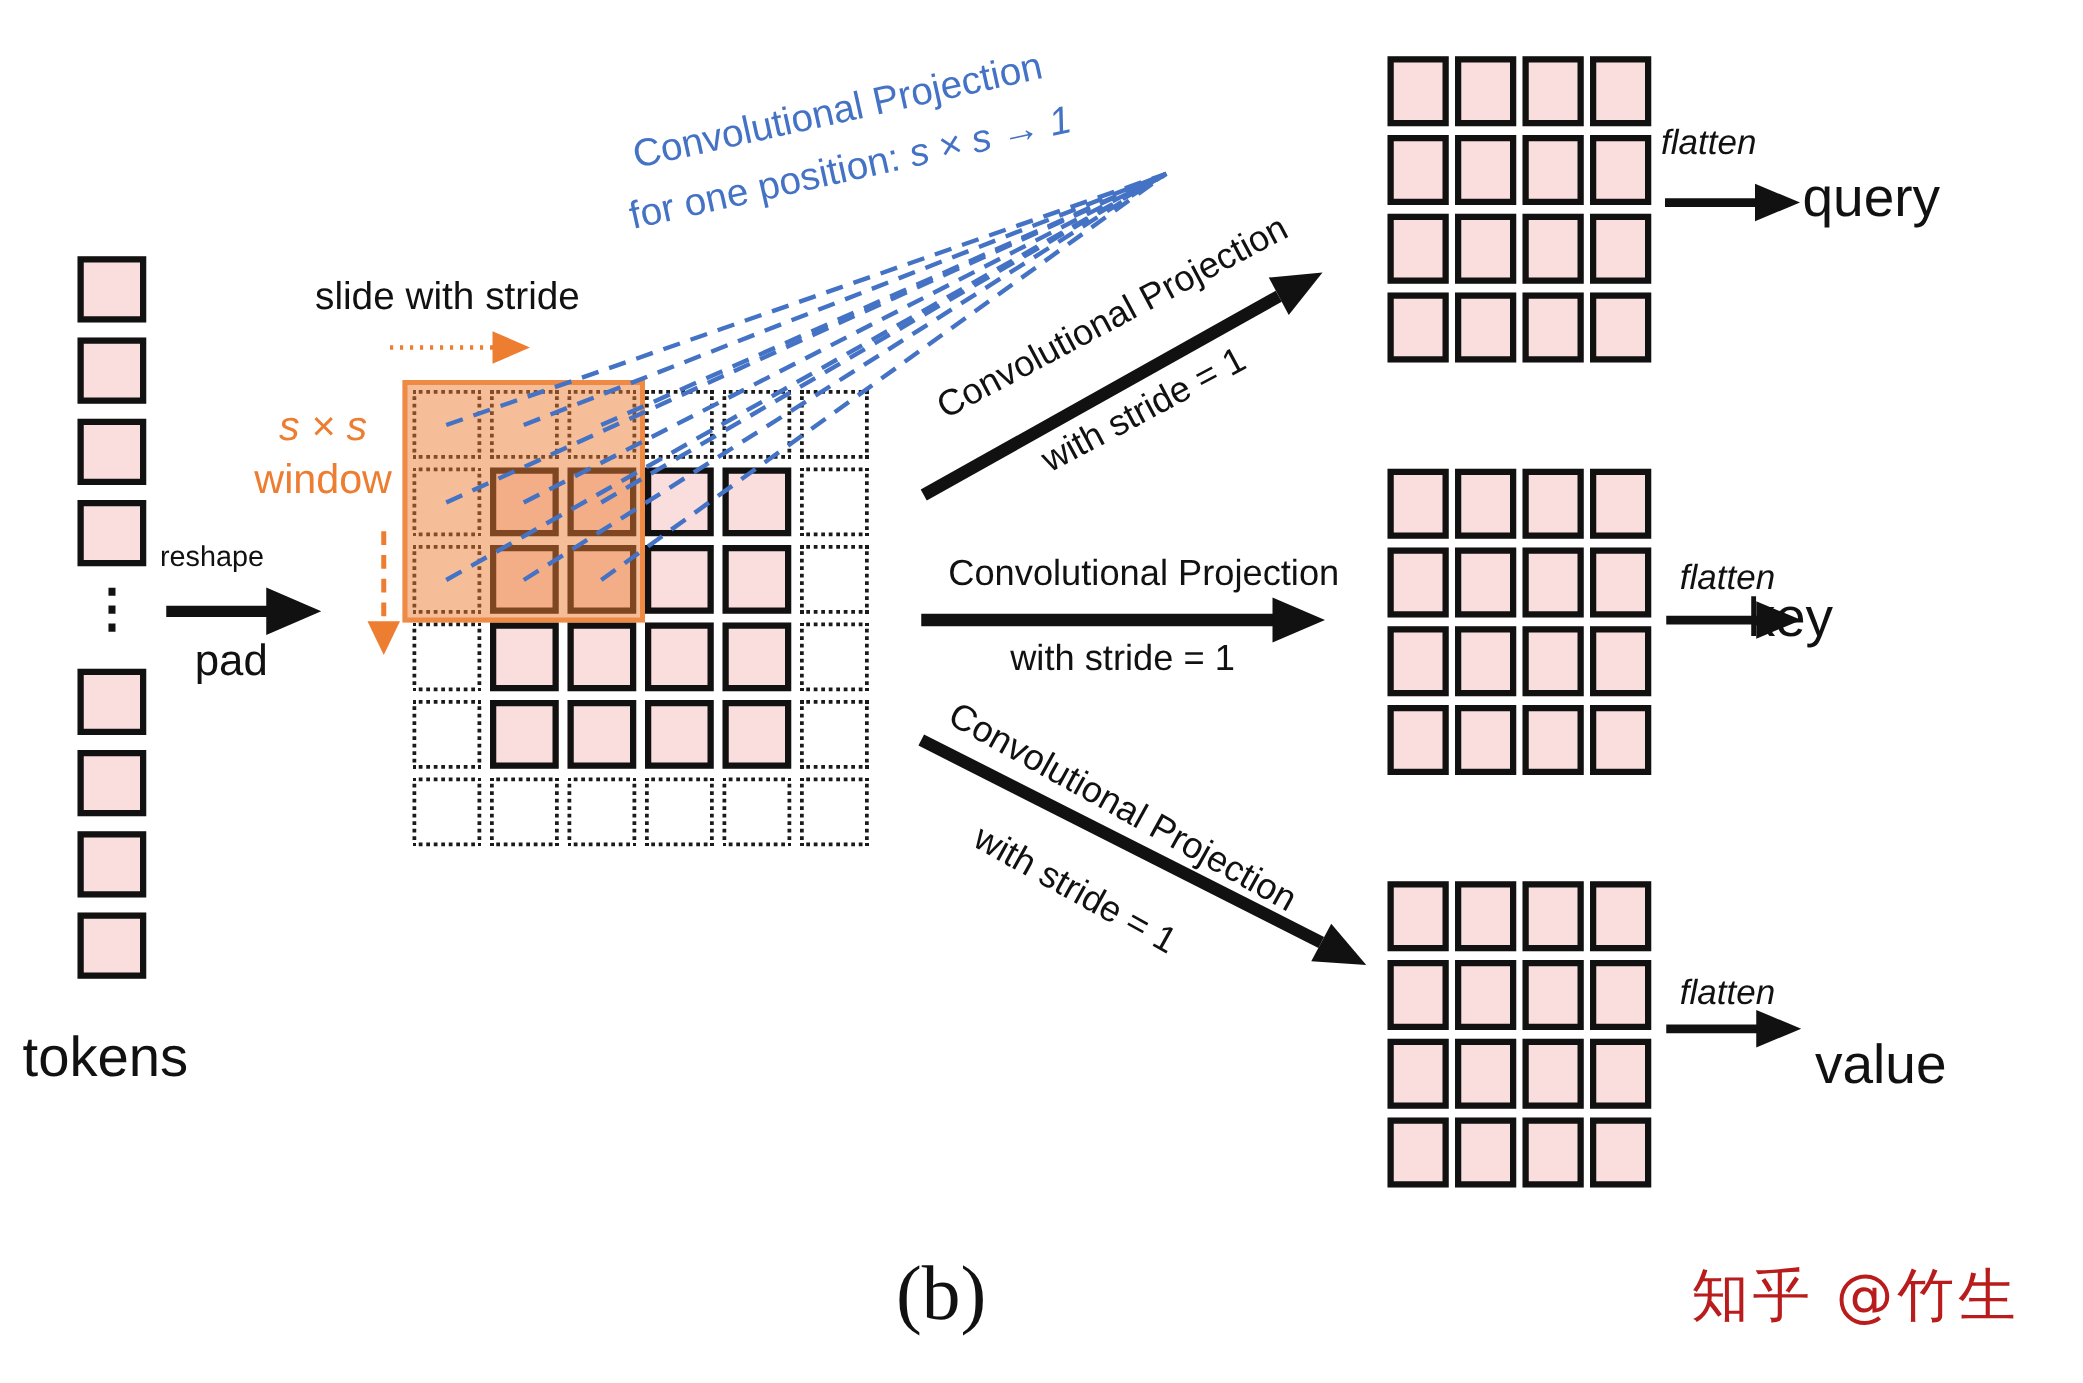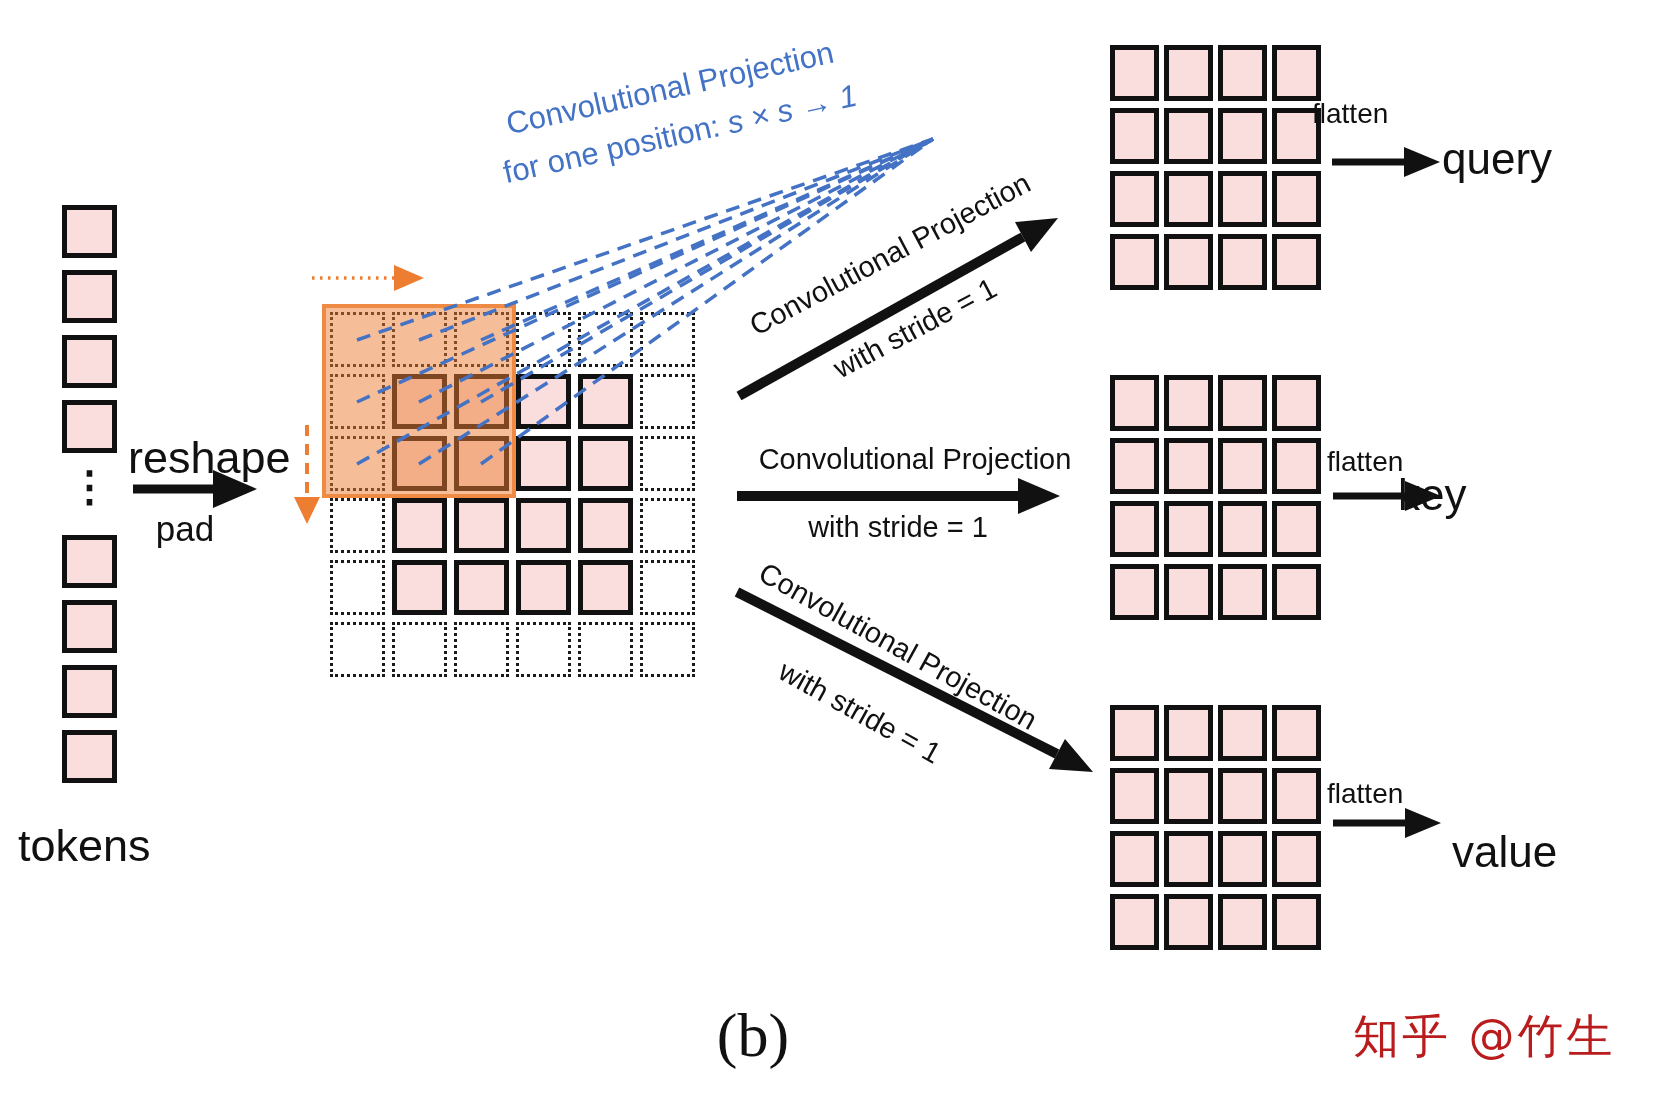--- a/index.html
+++ b/index.html
@@ -10,21 +10,21 @@
   
   .token-stack{position:absolute;left:62px;display:flex;flex-direction:column;gap:12px;}
   .stack-top{top:205px;}
   .stack-bottom{top:535px;}
   .tok-sq{width:55px;height:53px;box-sizing:border-box;border:5px solid #111;background:#fadedd;}
   .ellipsis{position:absolute;left:62px;top:462px;width:55px;text-align:center;
     font-size:42px;font-weight:bold;color:#111;line-height:50px;}
   .tokens-label{position:absolute;left:18px;top:820px;font-size:45px;text-align:center;}
   
   .label{position:absolute;white-space:nowrap;}
-  .reshape-label{left:128px;top:432px;font-size:45px;}
+  .reshape-label{left:128px;top:432px;font-size:23px;}
   .pad-label{left:145px;top:509px;width:80px;text-align:center;font-size:35px;}
   .slide-label{left:252px;top:219px;font-size:31px;}
   .window-label{left:196px;top:320px;width:125px;text-align:center;color:#ED7D31;
     font-size:33px;line-height:42px;}
   .window-label .wl1{font-style:italic;}
   
   .main-grid{position:absolute;left:330px;top:312px;display:grid;
     grid-template-columns:repeat(6,55px);grid-template-rows:repeat(6,55px);gap:7px;}
   .cell{box-sizing:border-box;}
   .cell.tok{border:5px solid #111;background:#fadedd;}
@@ -45,21 +45,21 @@
   .p2b{left:688px;top:509px;}
   .p3a{left:688px;top:628px;transform:rotate(29deg);}
   .p3b{left:650px;top:694px;transform:rotate(29deg);}
   
   .out-grid{position:absolute;display:grid;grid-template-columns:repeat(4,49px);
     grid-template-rows:repeat(4,56px);column-gap:5px;row-gap:7px;}
   .out-grid .cell{border:5px solid #111;background:#fadedd;}
   .og-q{left:1110px;top:45px;}
   .og-k{left:1110px;top:375px;}
   .og-v{left:1110px;top:705px;}
-  .flatten-label{position:absolute;width:110px;text-align:left;font-size:28px;}
+  .flatten-label{position:absolute;width:110px;text-align:center;font-size:28px;font-style:italic;}
   .fl-q{left:1312px;top:98px;}
   .fl-k{left:1327px;top:446px;}
   .fl-v{left:1327px;top:778px;}
   .out-label{position:absolute;font-size:44px;white-space:nowrap;}
   .ol-q{left:1442px;top:134px;}
   .ol-k{left:1398px;top:470px;}
   .ol-v{left:1452px;top:795px;margin-top:32px;}
   
   .caption{position:absolute;left:693px;top:1000px;width:120px;text-align:center;
     font-family:"Liberation Serif",serif;font-size:62px;}
@@ -84,21 +84,26 @@
       <div class="tok-sq"></div>
       <div class="tok-sq"></div>
       <div class="tok-sq"></div>
       <div class="tok-sq"></div>
     </div>
   <div class="label tokens-label">tokens</div>
 
   <div class="label reshape-label">reshape</div>
   <div class="label pad-label">pad</div>
 
-
+  <div class="label slide-label">slide with stride</div>
+
+  <div class="label window-label">
+    <div class="wl1">s × s</div>
+    <div class="wl2">window</div>
+  </div>
 
   <div class="main-grid">
       <div class="cell pad"></div>
       <div class="cell pad"></div>
       <div class="cell pad"></div>
       <div class="cell pad"></div>
       <div class="cell pad"></div>
       <div class="cell pad"></div>
       <div class="cell pad"></div>
       <div class="cell tok"></div>

